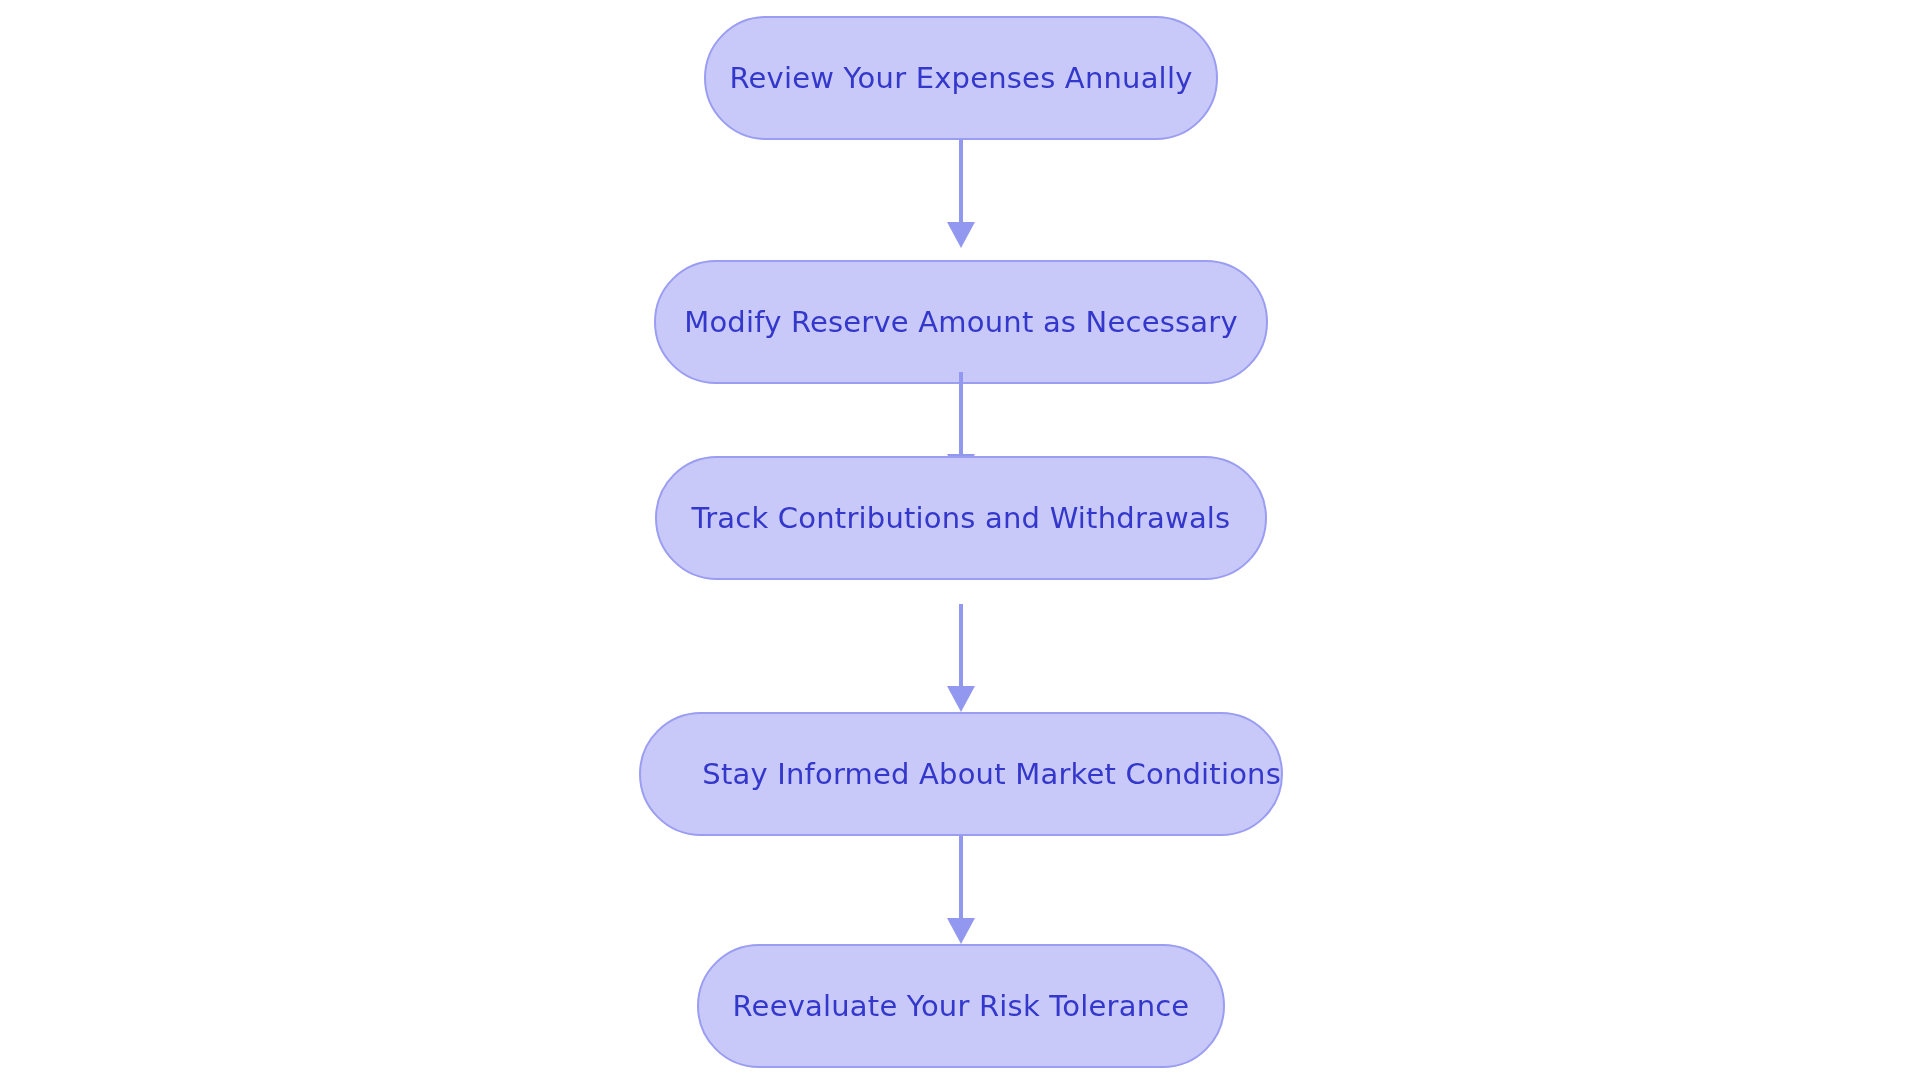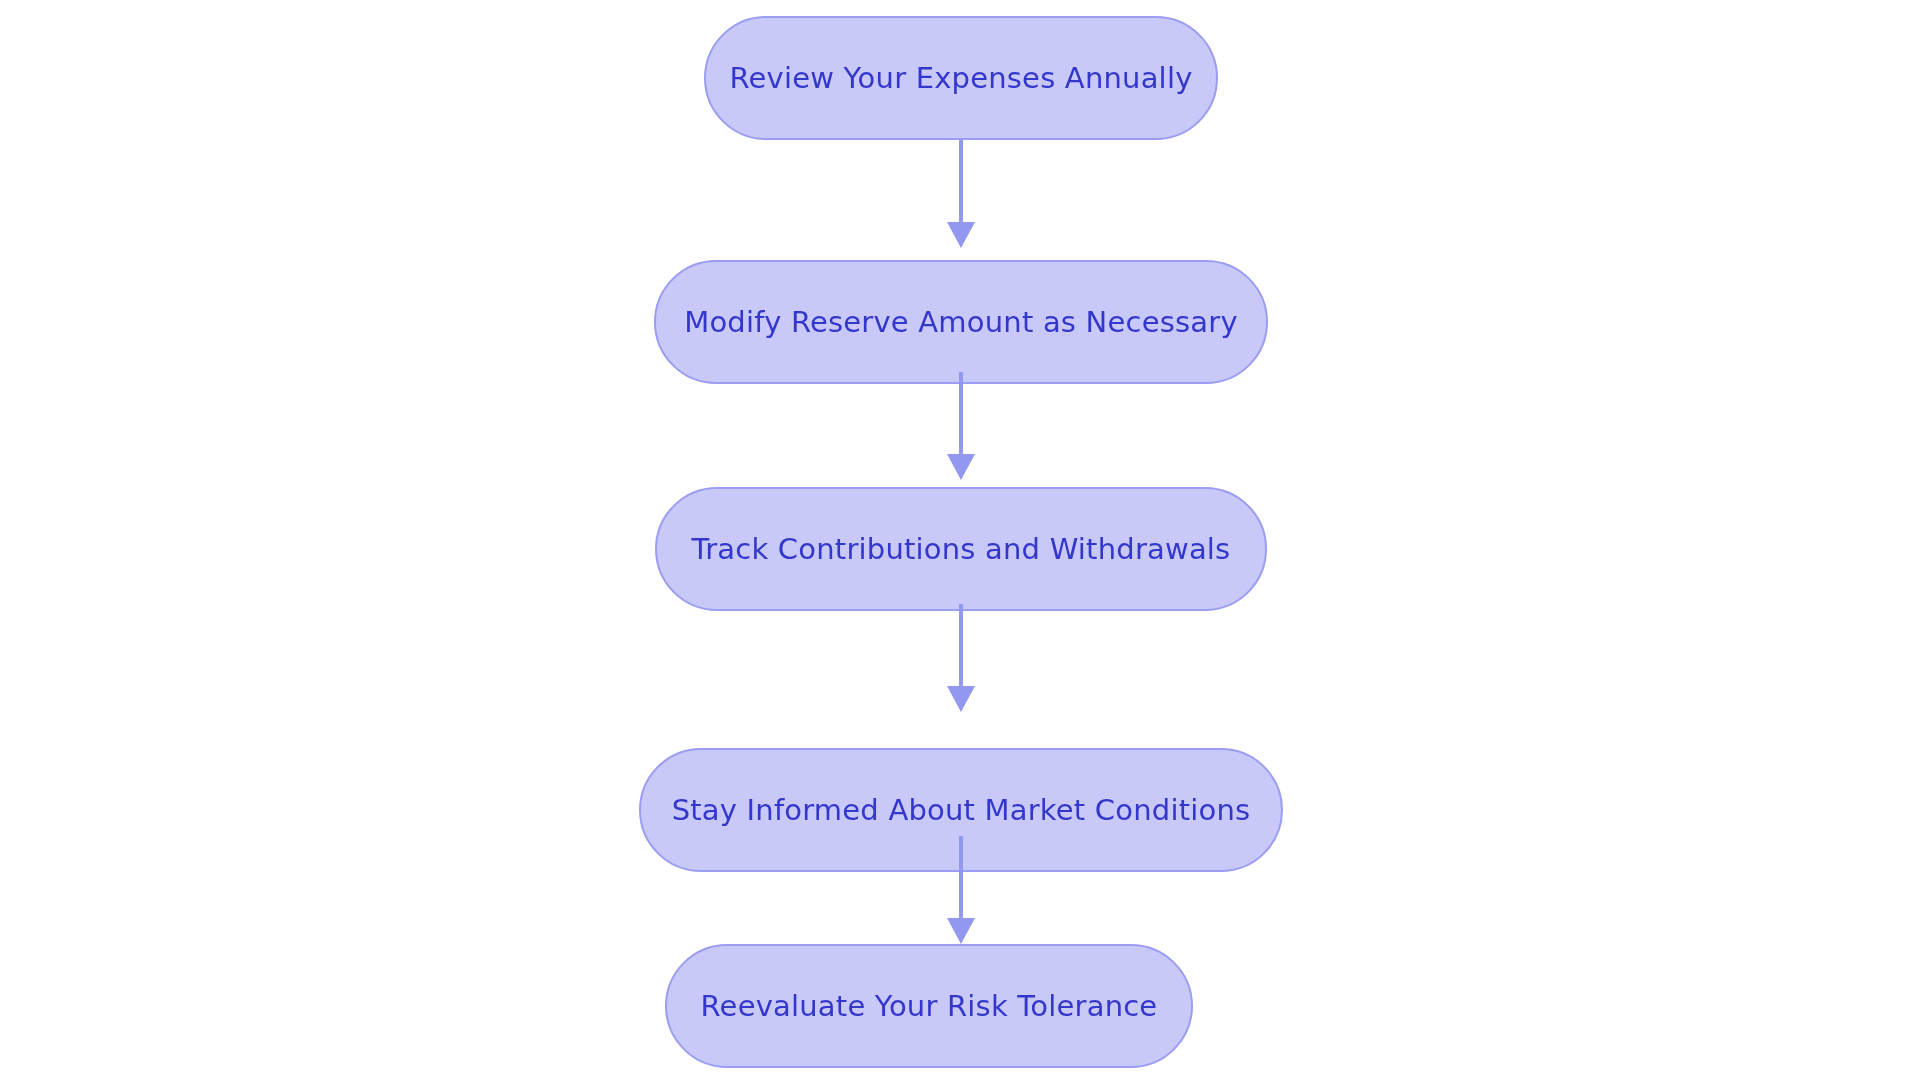--- a/index.html
+++ b/index.html
@@ -71,35 +71,35 @@
 
   <div class="flow-node" style="left:654px; top:260px; width:614px;">
     <span>Modify Reserve Amount as Necessary</span>
   </div>
 
   <div class="flow-arrow" style="left:947px; top:372px;">
     <div class="arrow-line"></div>
     <div class="arrow-head"></div>
   </div>
 
-  <div class="flow-node" style="left:655px; top:487px; width:612px;">
+  <div class="flow-node" style="left:655px; top:456px; width:612px;">
     <span>Track Contributions and Withdrawals</span>
   </div>
 
   <div class="flow-arrow" style="left:947px; top:604px;">
     <div class="arrow-line"></div>
     <div class="arrow-head"></div>
   </div>
 
-  <div class="flow-node" style="left:639px; top:748px; width:644px;">
+  <div class="flow-node" style="left:639px; top:712px; width:644px;justify-content:flex-end;">
     <span>Stay Informed About Market Conditions</span>
   </div>
 
   <div class="flow-arrow" style="left:947px; top:836px;">
     <div class="arrow-line"></div>
     <div class="arrow-head"></div>
   </div>
 
-  <div class="flow-node" style="left:665px; top:944px; width:528px;">
+  <div class="flow-node" style="left:697px; top:944px; width:528px;">
     <span>Reevaluate Your Risk Tolerance</span>
   </div>
 
 </div>
 
 </body></html>

